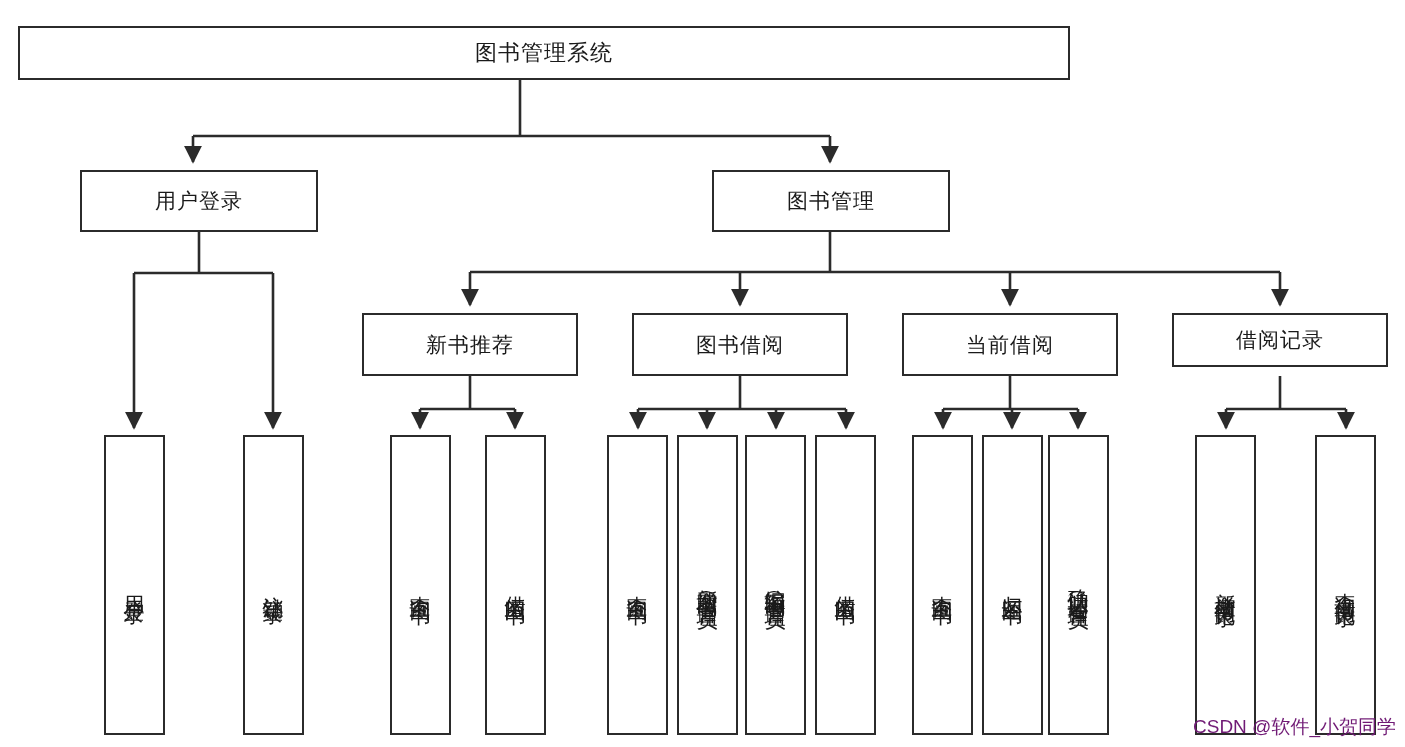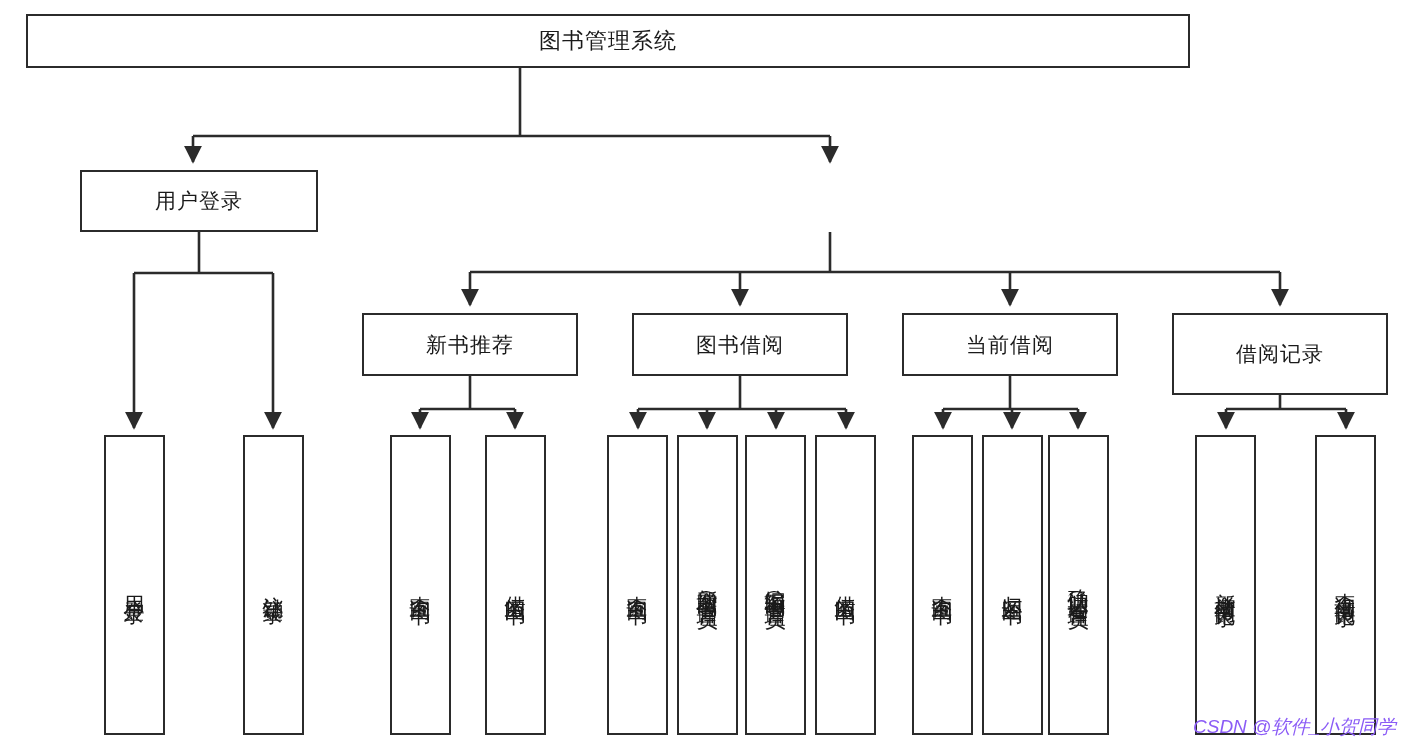--- a/index.html
+++ b/index.html
@@ -54,25 +54,24 @@
     writing-mode: vertical-rl;
     text-orientation: upright;
     display: block;
     white-space: nowrap;
   }
   .node.root {
     font-size: 22px;
   }
   .watermark {
     position: absolute;
-    color: #8b5cf6;
+    color: #701a75;
     font-size: 19px;
     white-space: nowrap;
     z-index: 5;
-    font-style: italic;
   }
 </style>
 </head>
 <body>
 
 <div id="canvas">
 
   <svg id="edges" viewBox="0 0 1405 747" width="1405" height="747">
     <defs>
       <marker id="arrow" viewBox="0 0 10 10" refX="9" refY="5" markerWidth="7" markerHeight="7" orient="auto-start-reverse">
@@ -116,42 +115,45 @@
       <path d="M 1012 409 L 1012 428" marker-end="url(#arrow)"></path>
       <path d="M 1078 409 L 1078 428" marker-end="url(#arrow)"></path>
 
       <path d="M 1280 376 L 1280 409"></path>
       <path d="M 1226 409 L 1346 409"></path>
       <path d="M 1226 409 L 1226 428" marker-end="url(#arrow)"></path>
       <path d="M 1346 409 L 1346 428" marker-end="url(#arrow)"></path>
     </g>
   </svg>
 
-  <div class="node horiz root" style="left:18px; top:14px; width:1164px; height:54px;margin-left:8px;">
+  <div class="node horiz root" style="left:18px; top:26px; width:1052px; height:54px;">
     <span class="label">图书管理系统</span>
   </div>
 
   <div class="node horiz" style="left:80px; top:170px; width:238px; height:62px;">
     <span class="label">用户登录</span>
   </div>
 
+  <div class="node horiz" style="left:712px; top:170px; width:238px; height:62px;">
+    <span class="label">图书管理</span>
+  </div>
 
   <div class="node horiz" style="left:362px; top:313px; width:216px; height:63px;font-family:Liberation Serif, serif;">
     <span class="label">新书推荐</span>
   </div>
 
   <div class="node horiz" style="left:632px; top:313px; width:216px; height:63px;justify-content:center;">
     <span class="label">图书借阅</span>
   </div>
 
   <div class="node horiz" style="left:902px; top:313px; width:216px; height:63px;">
     <span class="label">当前借阅</span>
   </div>
 
-  <div class="node horiz" style="left:1172px; top:313px; width:216px; height:82px;">
+  <div class="node horiz" style="left:1172px; top:313px; width:216px; height:54px;">
     <span class="label">借阅记录</span>
   </div>
 
   <div class="node vert" style="left:104px; top:435px; width:61px; height:300px;">
     <span class="label">用户登录</span>
   </div>
   <div class="node vert" style="left:243px; top:435px; width:61px; height:300px;">
     <span class="label">注销登录</span>
   </div>
 

